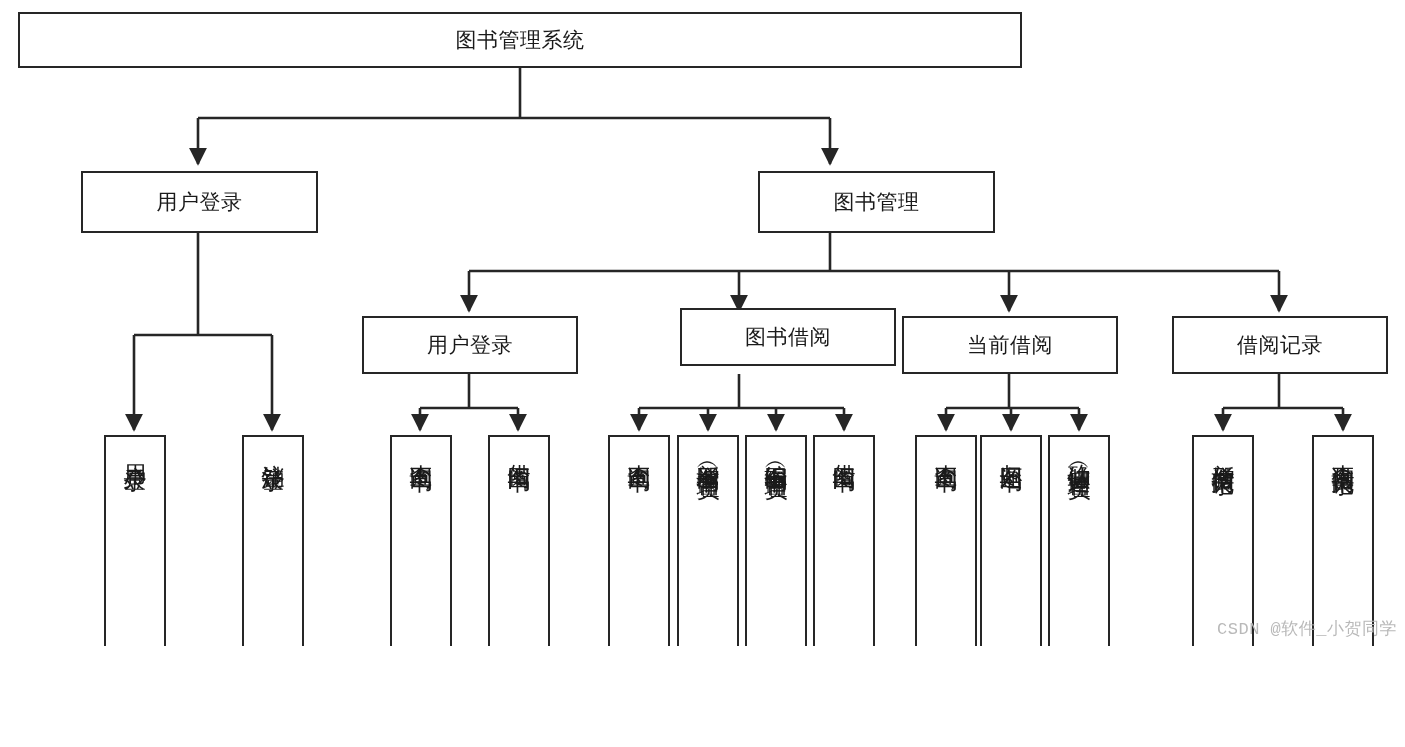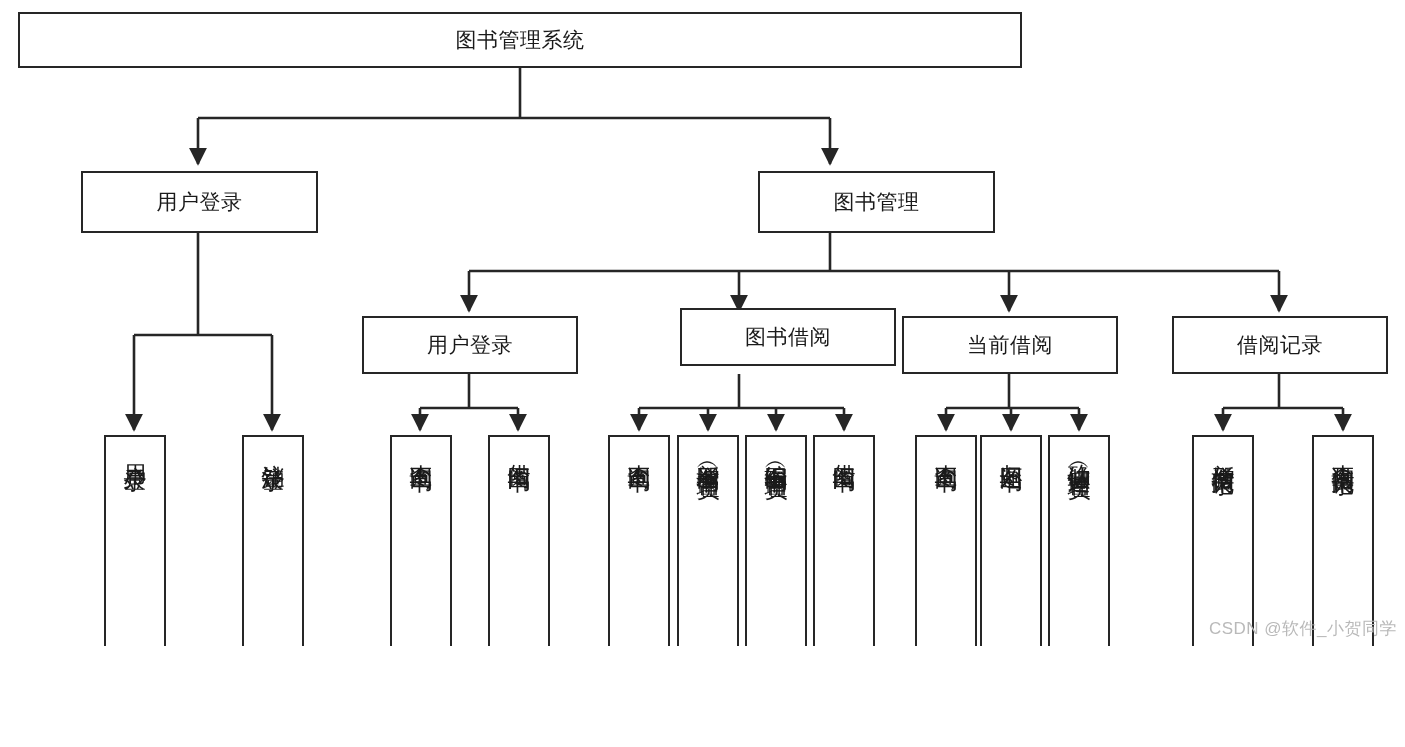--- a/index.html
+++ b/index.html
@@ -54,21 +54,21 @@
     letter-spacing: 2px;
     line-height: 1.0;
     white-space: pre;
   }
   #watermark {
     position: absolute;
     right: 8px;
     bottom: 6px;
     font-size: 17px;
     color: #b9b9b9;
-    font-family: Liberation Sans, sans-serif;
+    font-family: Liberation Mono, monospace;
     letter-spacing: 0.5px;
     pointer-events: none;
     user-select: none;
   }
 </style>
 </head>
 <body>
 
 <div id="canvas">
 

